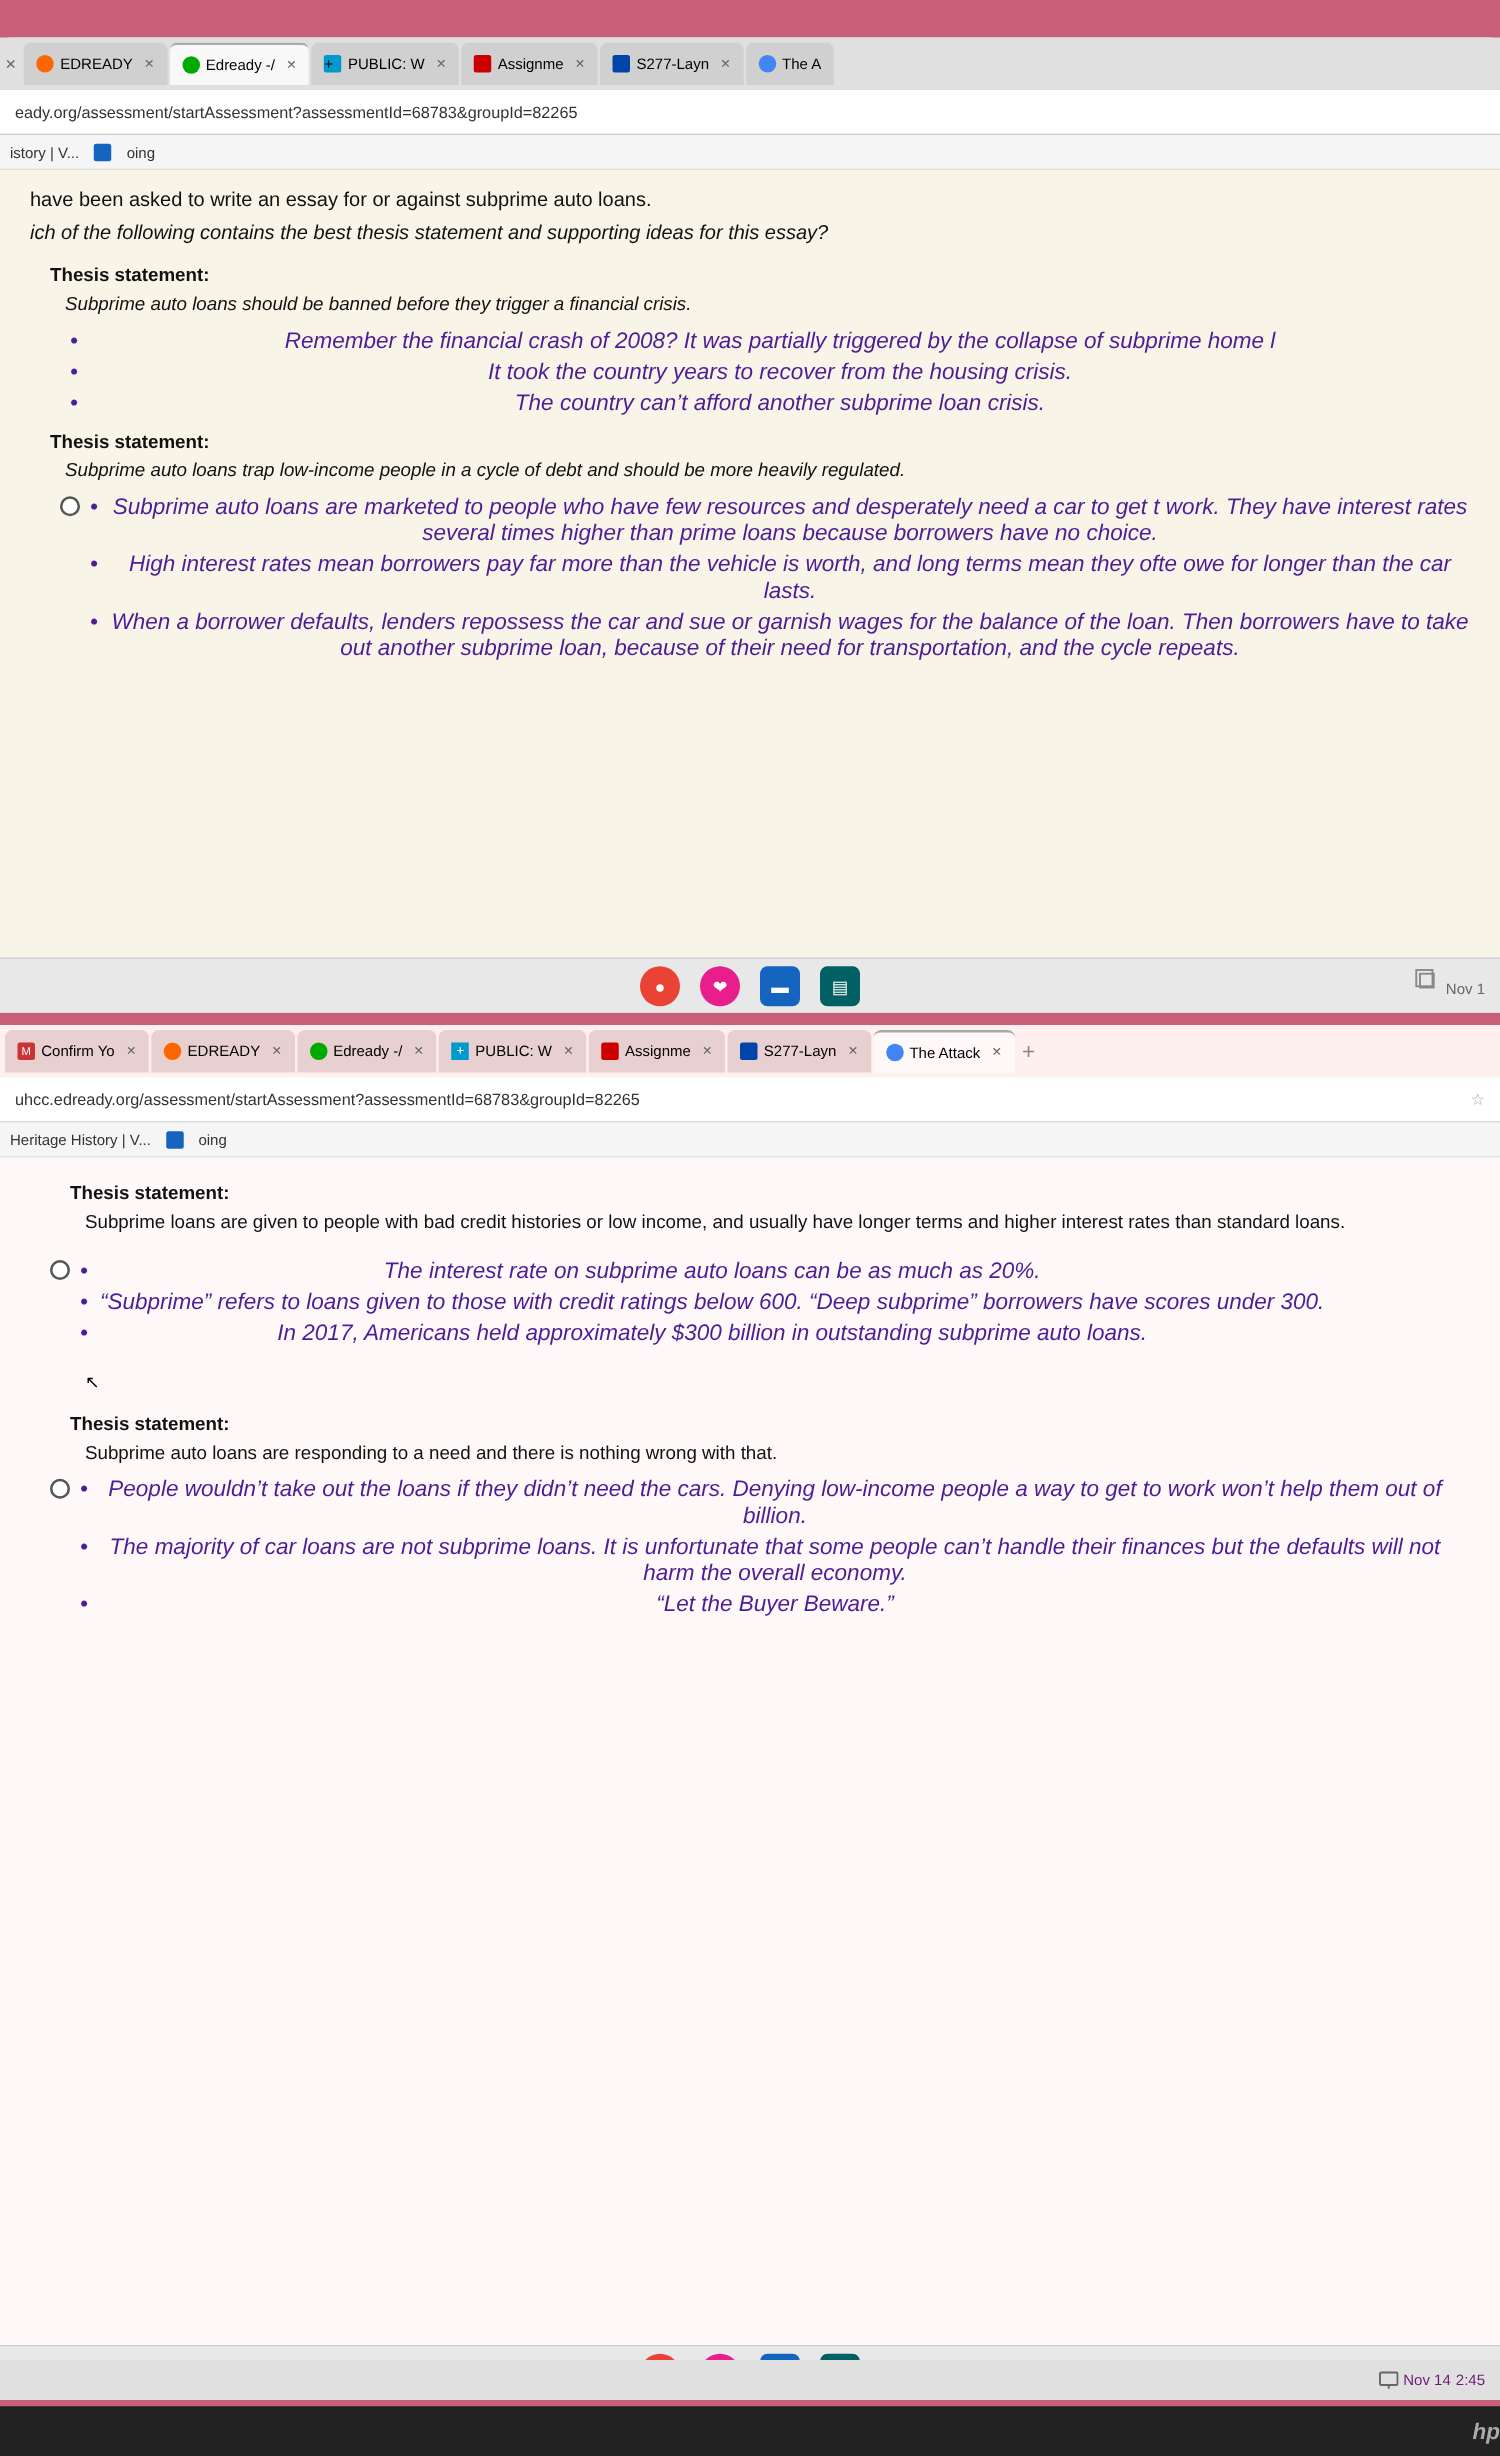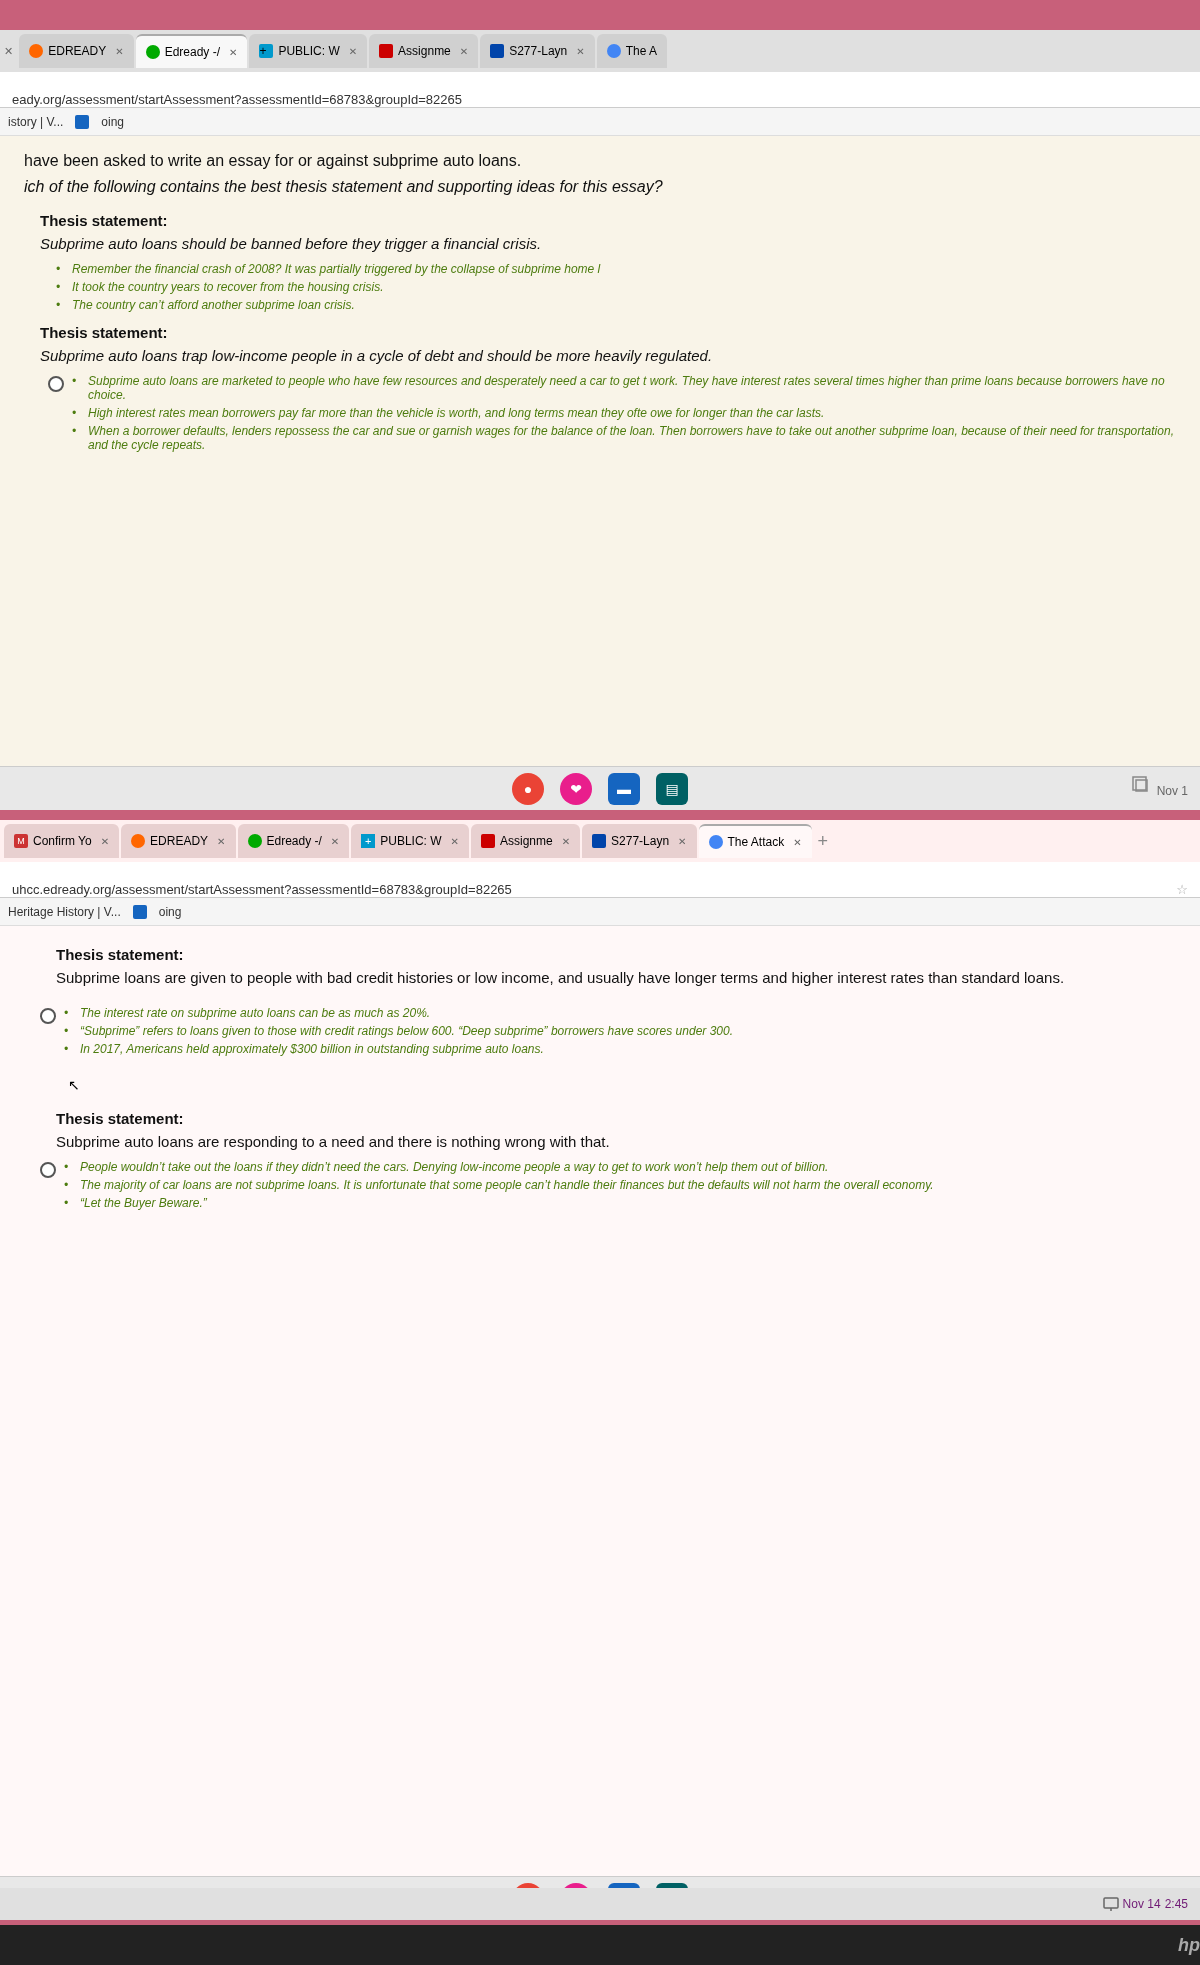--- a/index.html
+++ b/index.html
@@ -72,21 +72,21 @@
     .tab-icon.orange { background: #ff6600; border-radius: 50%; }
     .tab-icon.green { background: #00aa00; border-radius: 50%; }
     .tab-icon.red { background: #cc0000; }
     .tab-icon.blue { background: #0044aa; }
     .tab-icon.g-icon { background: #4285f4; border-radius: 50%; }
 
     .address-bar {
       height: 36px;
       background: white;
       display: flex;
-      align-items: flex-end;
+      align-items: center;
       padding: 0 12px;
       font-size: 13px;
       color: #333;
       border-bottom: 1px solid #ccc;
     }
 
     .bookmarks-bar {
       height: 28px;
       background: #f5f5f5;
       display: flex;
@@ -126,36 +126,37 @@
       color: #111;
       margin-bottom: 6px;
       margin-left: 16px;
     }
 
     .thesis-statement {
       font-style: italic;
       font-size: 15px;
       color: #111;
       margin-bottom: 10px;
-      margin-left: 16px;
+      margin-left: 28px;
     }
 
     .bullet-list {
       list-style: none;
       margin-left: 32px;
       margin-bottom: 12px;
     }
 
     .bullet-list li {
       font-style: italic;
-      font-size: 12px;
-      color: #4d7c0f;
+      font-size: 18px;
+      color: #4c1d95;
       margin-bottom: 4px;
       padding-left: 16px;
       position: relative;
+      text-align: center;
     }
 
     .bullet-list li::before {
       content: "•";
       position: absolute;
       left: 0;
     }
 
     .radio-circle {
       width: 16px;

